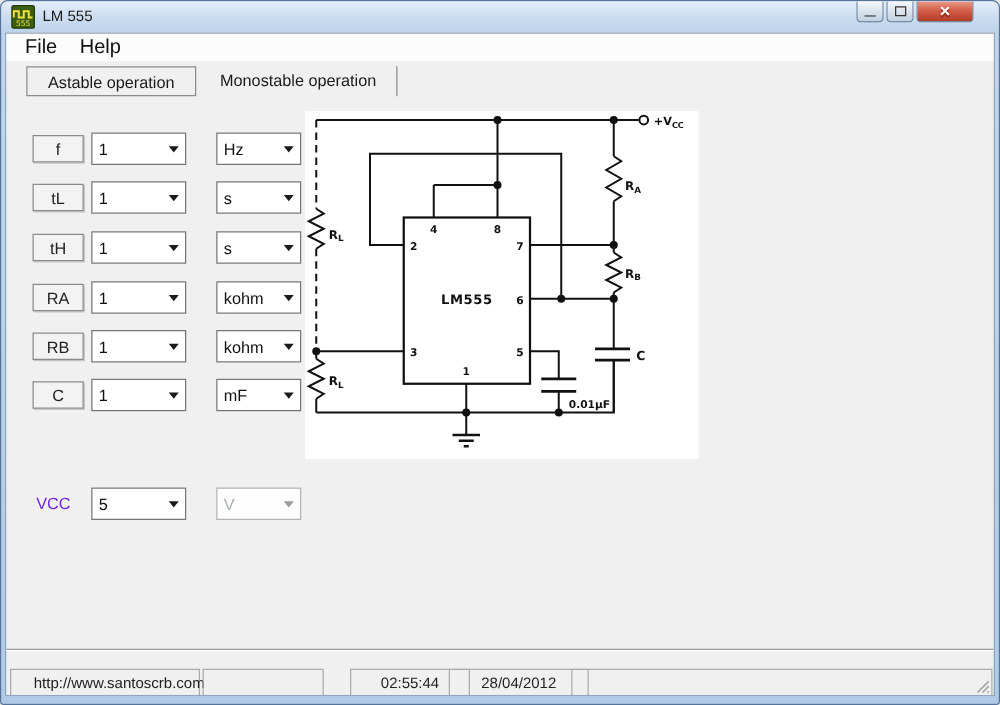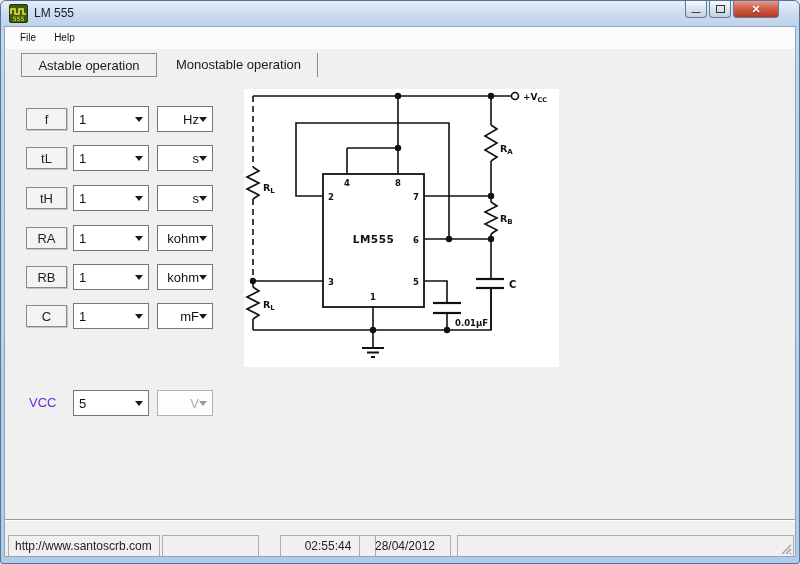--- a/index.html
+++ b/index.html
@@ -24,59 +24,59 @@
   .glyph-min { font-size:9px; color:#333; margin-top:6px; font-weight:bold; }
   .maxbox { width:9px; height:8px; border:1px solid #333; background:transparent; }
   .glyph-close { font-size:11px; font-weight:bold; color:#fff; text-shadow:0 1px 1px #7c2314; }
 
   
   .client { position:absolute; left:3px; top:25px; width:792px; height:531px;
             background:#f0f0f0; border:1px solid #8fa5bd; overflow:hidden; }
 
   .menubar { position:absolute; left:0; top:0; width:100%; height:22px; background:#fcfcfc;
              display:flex; align-items:center; }
-  .menu-item { font-size:10px; color:#111; padding:17px 9px; line-height:22px; }
+  .menu-item { font-size:16px; color:#111; padding:17px 9px; line-height:22px; }
   .menu-item:first-child { margin-left:6px; }
 
   .tab { position:absolute; top:26px; height:24px; font-size:13px; color:#1a1a1a;
          line-height:23px; text-align:center; }
   .tab-selected { left:16px; width:136px; border:1px solid #8c8c8c; background:#f0f0f0; }
   .tab-plain { left:155px; width:158px; border-right:1px solid #8c8c8c; }
 
   
   .row { position:absolute; left:0; width:232px; height:28px; }
   .lblbtn { position:absolute; left:21px; top:2px; width:41px; height:22px; background:#f3f3f3;
             border:1px solid #8a8a8a; box-shadow:1px 1px 0 rgba(0,0,0,.18); font-size:13px;
             color:#222; font-family:"Liberation Sans",sans-serif; }
   .vcc-label { position:absolute; left:24px; top:5px; width:38px; font-size:13px; color:#6d28d9; }
   .combo { position:absolute; top:0; height:26px; background:#fff; border:1px solid #767676;
            box-shadow:inset 0 0 0 1px #fff; display:flex; align-items:center; }
   .combo-val { flex:1; padding-left:5px; font-size:13px; color:#111;
                white-space:nowrap; overflow:hidden; }
   .combo-arrow { width:0; height:0; border:4px solid transparent; border-top:5px solid #1a1a1a;
                  margin:5px 5px 0 0; flex:none; }
   .c-value { left:68px; width:76px; }
-  .c-unit  { left:152px; width:56px;text-align:right; }
+  .c-unit  { left:168px; width:68px; }
   .combo.disabled { border-color:#b2b2b2; background:#fdfdfd; }
   .combo.disabled .combo-val { color:#a8adb2; }
   .combo.disabled .combo-arrow { border-top-color:#9a9a9a; }
 
   
   .circuit { position:absolute; left:239px; top:62px; width:315px; height:278px; background:#fff; }
   .circuit svg text { font-family:"DejaVu Sans",sans-serif; font-weight:bold; fill:#111; }
 
   
   .divider { position:absolute; left:0; top:492px; width:100%; height:2px;
              border-top:1px solid #9b9b9b; border-bottom:1px solid #ffffff; }
   .spanel { position:absolute; top:508px; height:22px; border:1px solid #acacac;
             font-size:12px; color:#222; line-height:20px; }
-  .sp-url  { left:3px;   width:152px; padding-left:6px; }
+  .sp-url  { left:3px;   width:152px; padding-left:18px; }
   .sp-2    { left:157px; width:97px; }
   .sp-time { left:256px; width:96px; text-align:center;margin-left:19px; }
-  .sp-date { left:354px; width:92px; text-align:center; }
+  .sp-date { left:354px; width:112px; text-align:center; }
   .sp-5    { left:452px; width:337px; }
   .grip { position:absolute; right:1px; bottom:1px; }
 </style>
 </head>
 <body>
 
 <div class="window">
 
   <div class="titlebar">
     <div class="app-icon">

